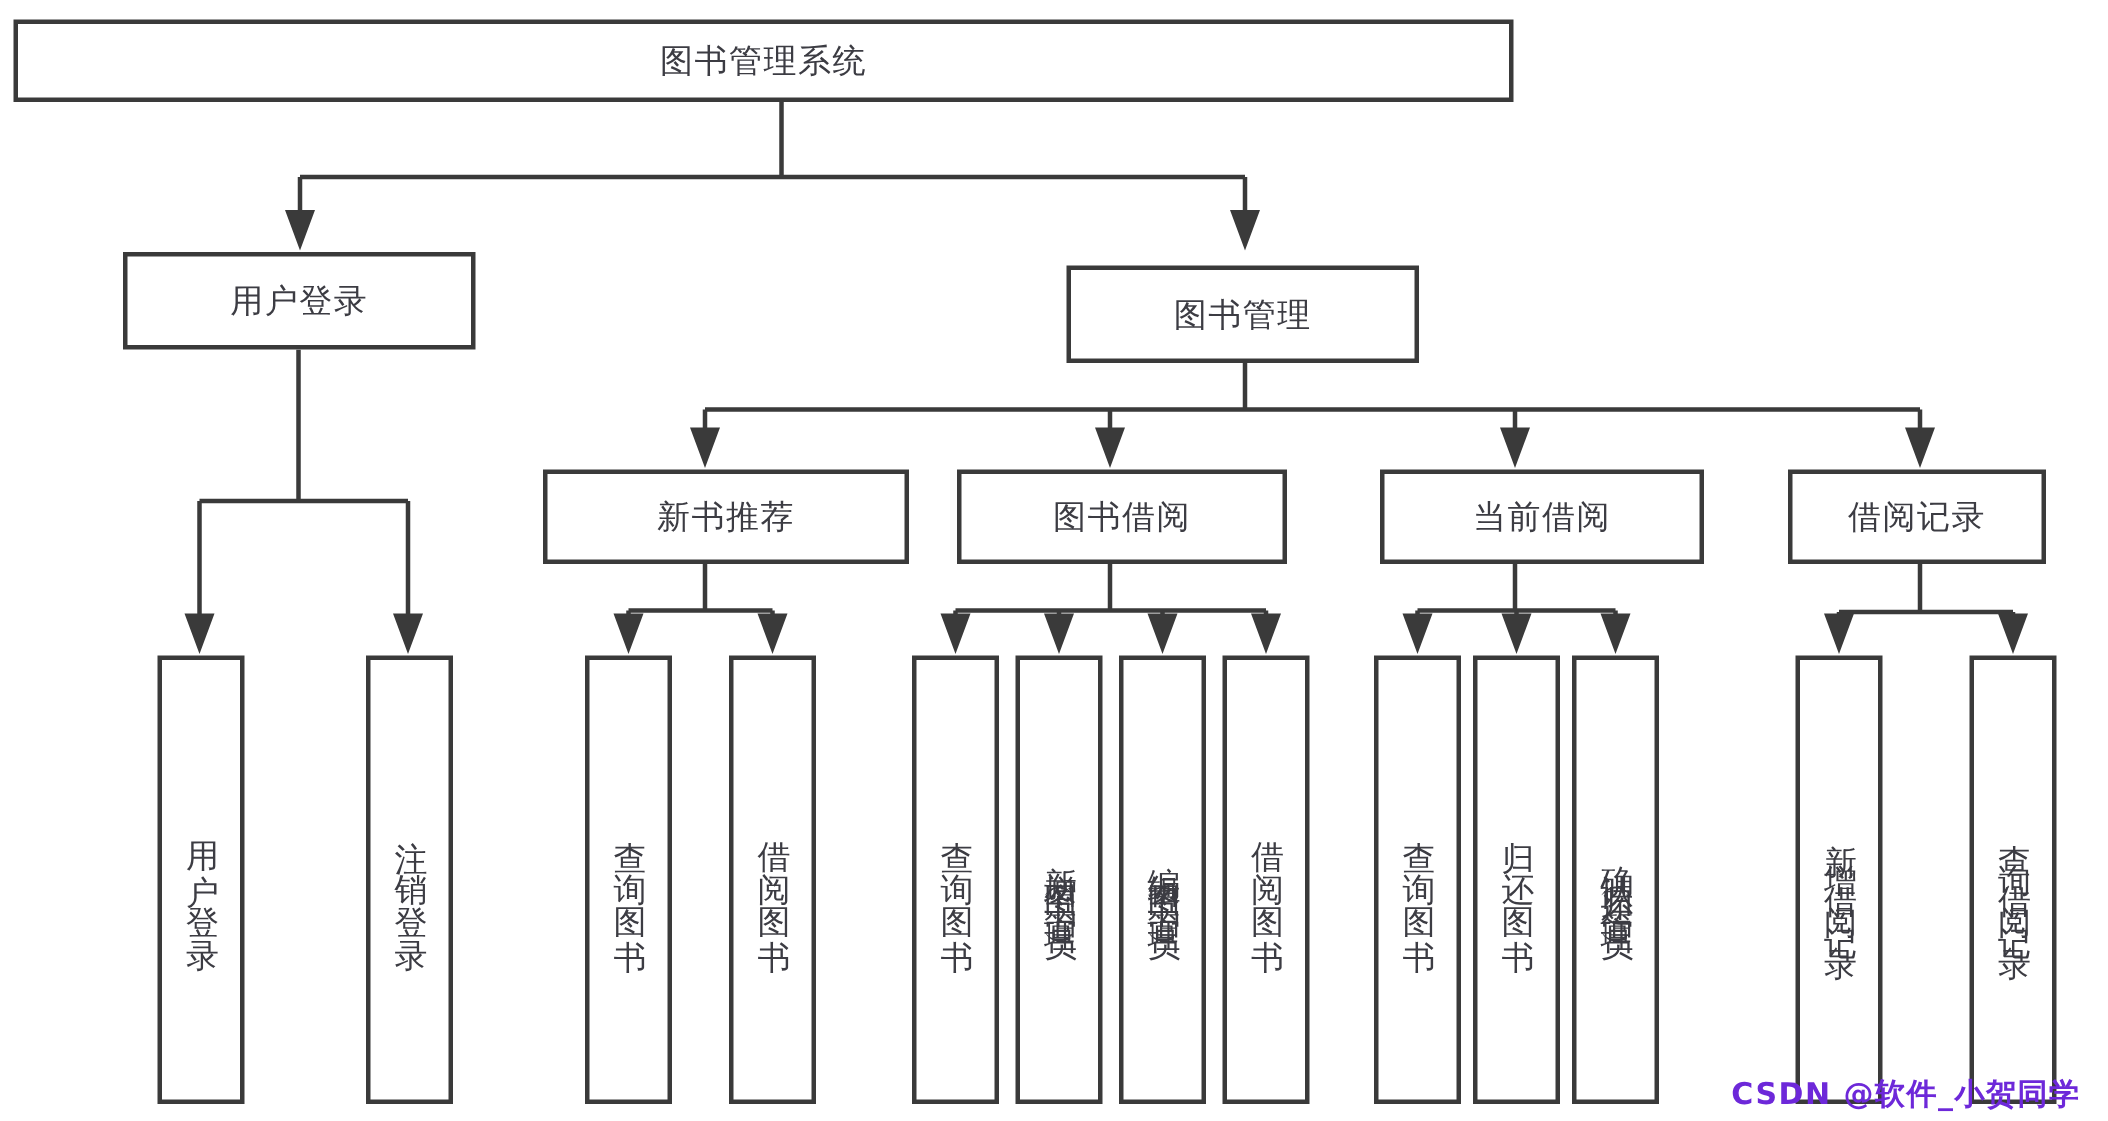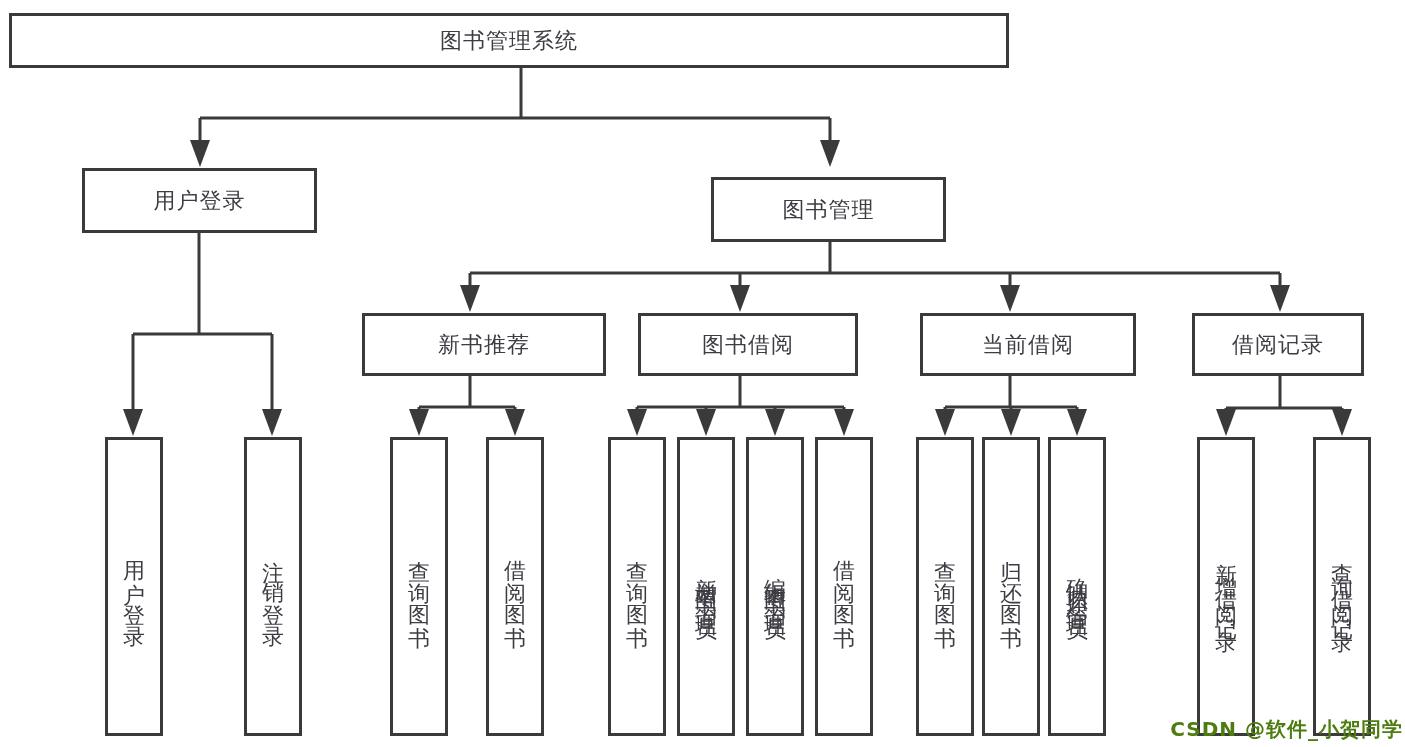--- a/index.html
+++ b/index.html
@@ -15,22 +15,22 @@
   }
   .node-h{font-size:22px;letter-spacing:1px;white-space:nowrap;}
   .node-v{
     writing-mode:vertical-rl;text-orientation:mixed;
     font-size:22px;white-space:nowrap;
   }
   .sp-lg{letter-spacing:22px;}
   .sp-md{letter-spacing:14px;}
   .sp-sm{letter-spacing:6px;}
   #watermark{
-    position:absolute;right:2px;bottom:4px;
-    font-size:20px;font-weight:bold;color:#4d7c0f;letter-spacing:1px;
+    position:absolute;right:18px;bottom:4px;
+    font-size:20px;font-weight:bold;color:#6d28d9;letter-spacing:1px;
     white-space:nowrap;
   }
 </style>
 </head>
 <body>
 
 <div id="canvas">
 
   <svg id="connectors" viewBox="0 0 1405 747" xmlns="http://www.w3.org/2000/svg">
     <path d="M521 68 V118 M200 118 H830 M200 118 V144 M830 118 V144

